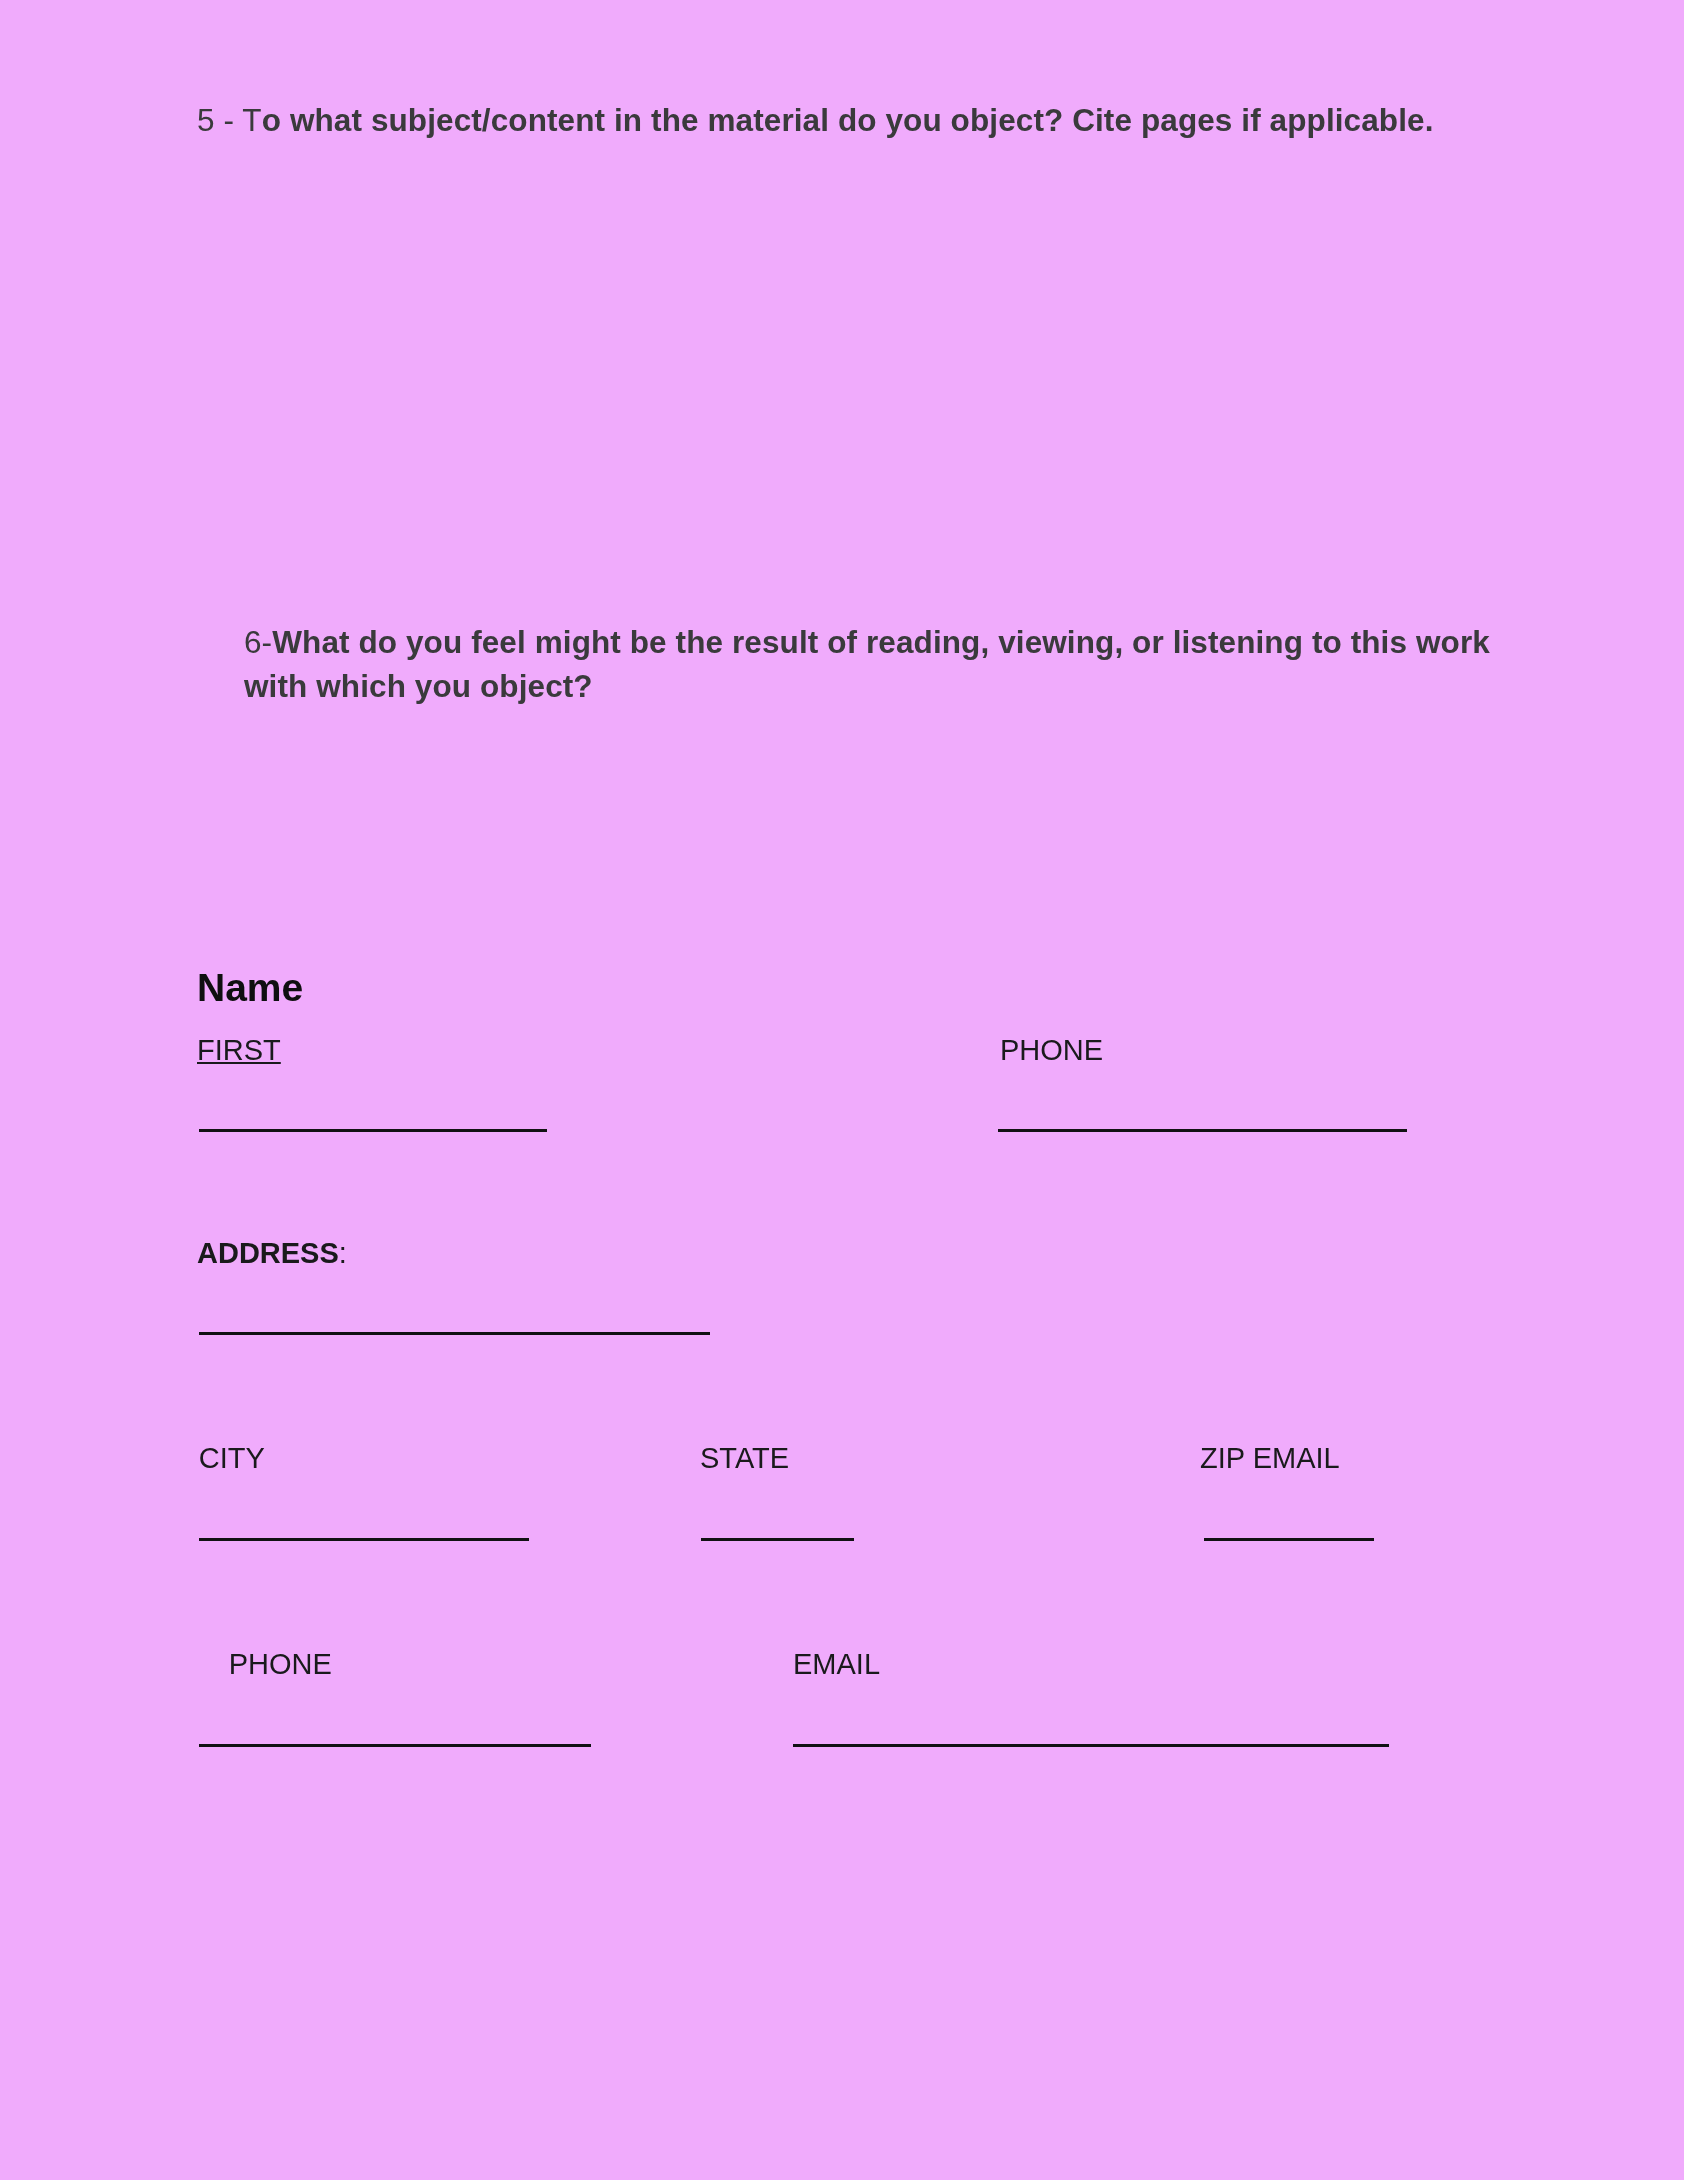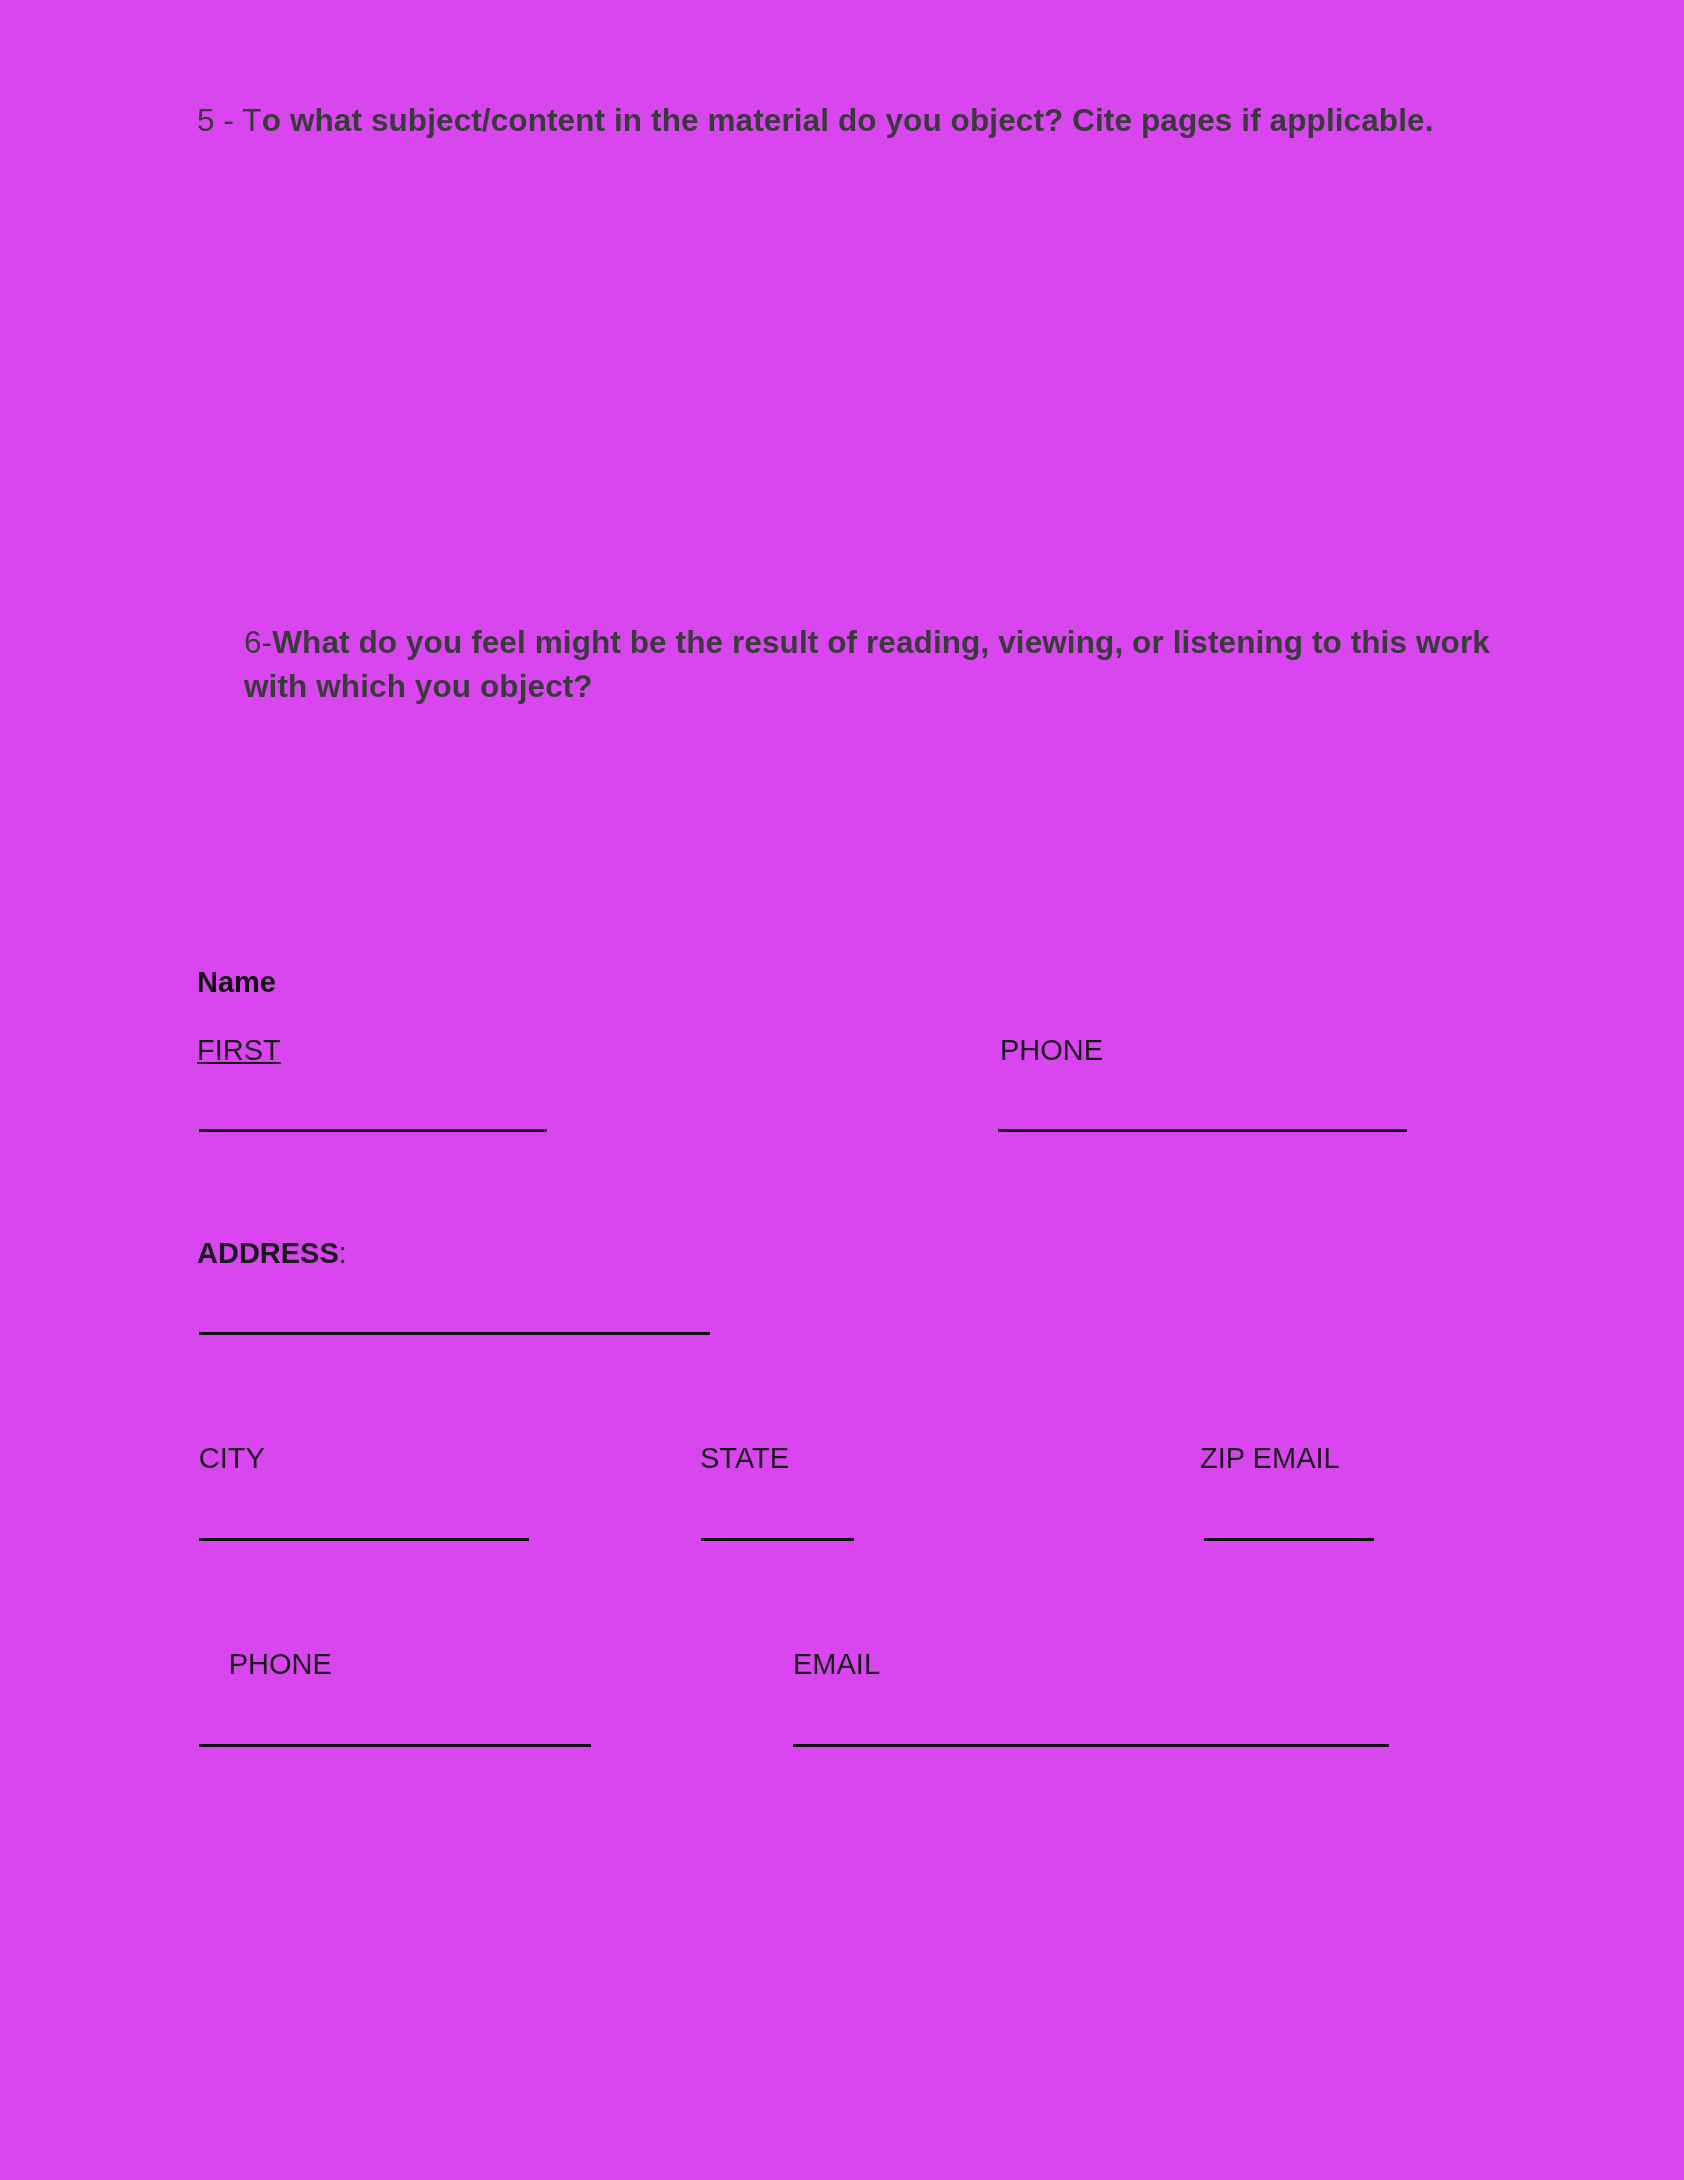--- a/index.html
+++ b/index.html
@@ -8,21 +8,21 @@
     background: #ffffff;
   }
   body {
     font-family: "Liberation Sans", sans-serif;
     color: #231f20;
   }
   .page {
     position: relative;
     width: 1685px;
     height: 2181px;
-    background: #d946ef;
+    background: #f0abfc;
     margin: 0 auto;
     overflow: hidden;
   }
   .content {
     position: absolute;
     left: 197px;
     top: 0;
     width: 1329px;
   }
 
@@ -49,21 +49,21 @@
     top: 588px;
     width: 1312px;
     margin-left: 47px;
   }
 
   
   .name-heading {
     position: absolute;
     left: 0;
     top: 966px;
-    font-size: 29px;
+    font-size: 39px;
     font-weight: bold;
     color: #0f0f10;
   }
 
   .field-label {
     font-size: 29px;
     font-weight: normal;
     color: #1a1a1c;
     white-space: nowrap;
   }

